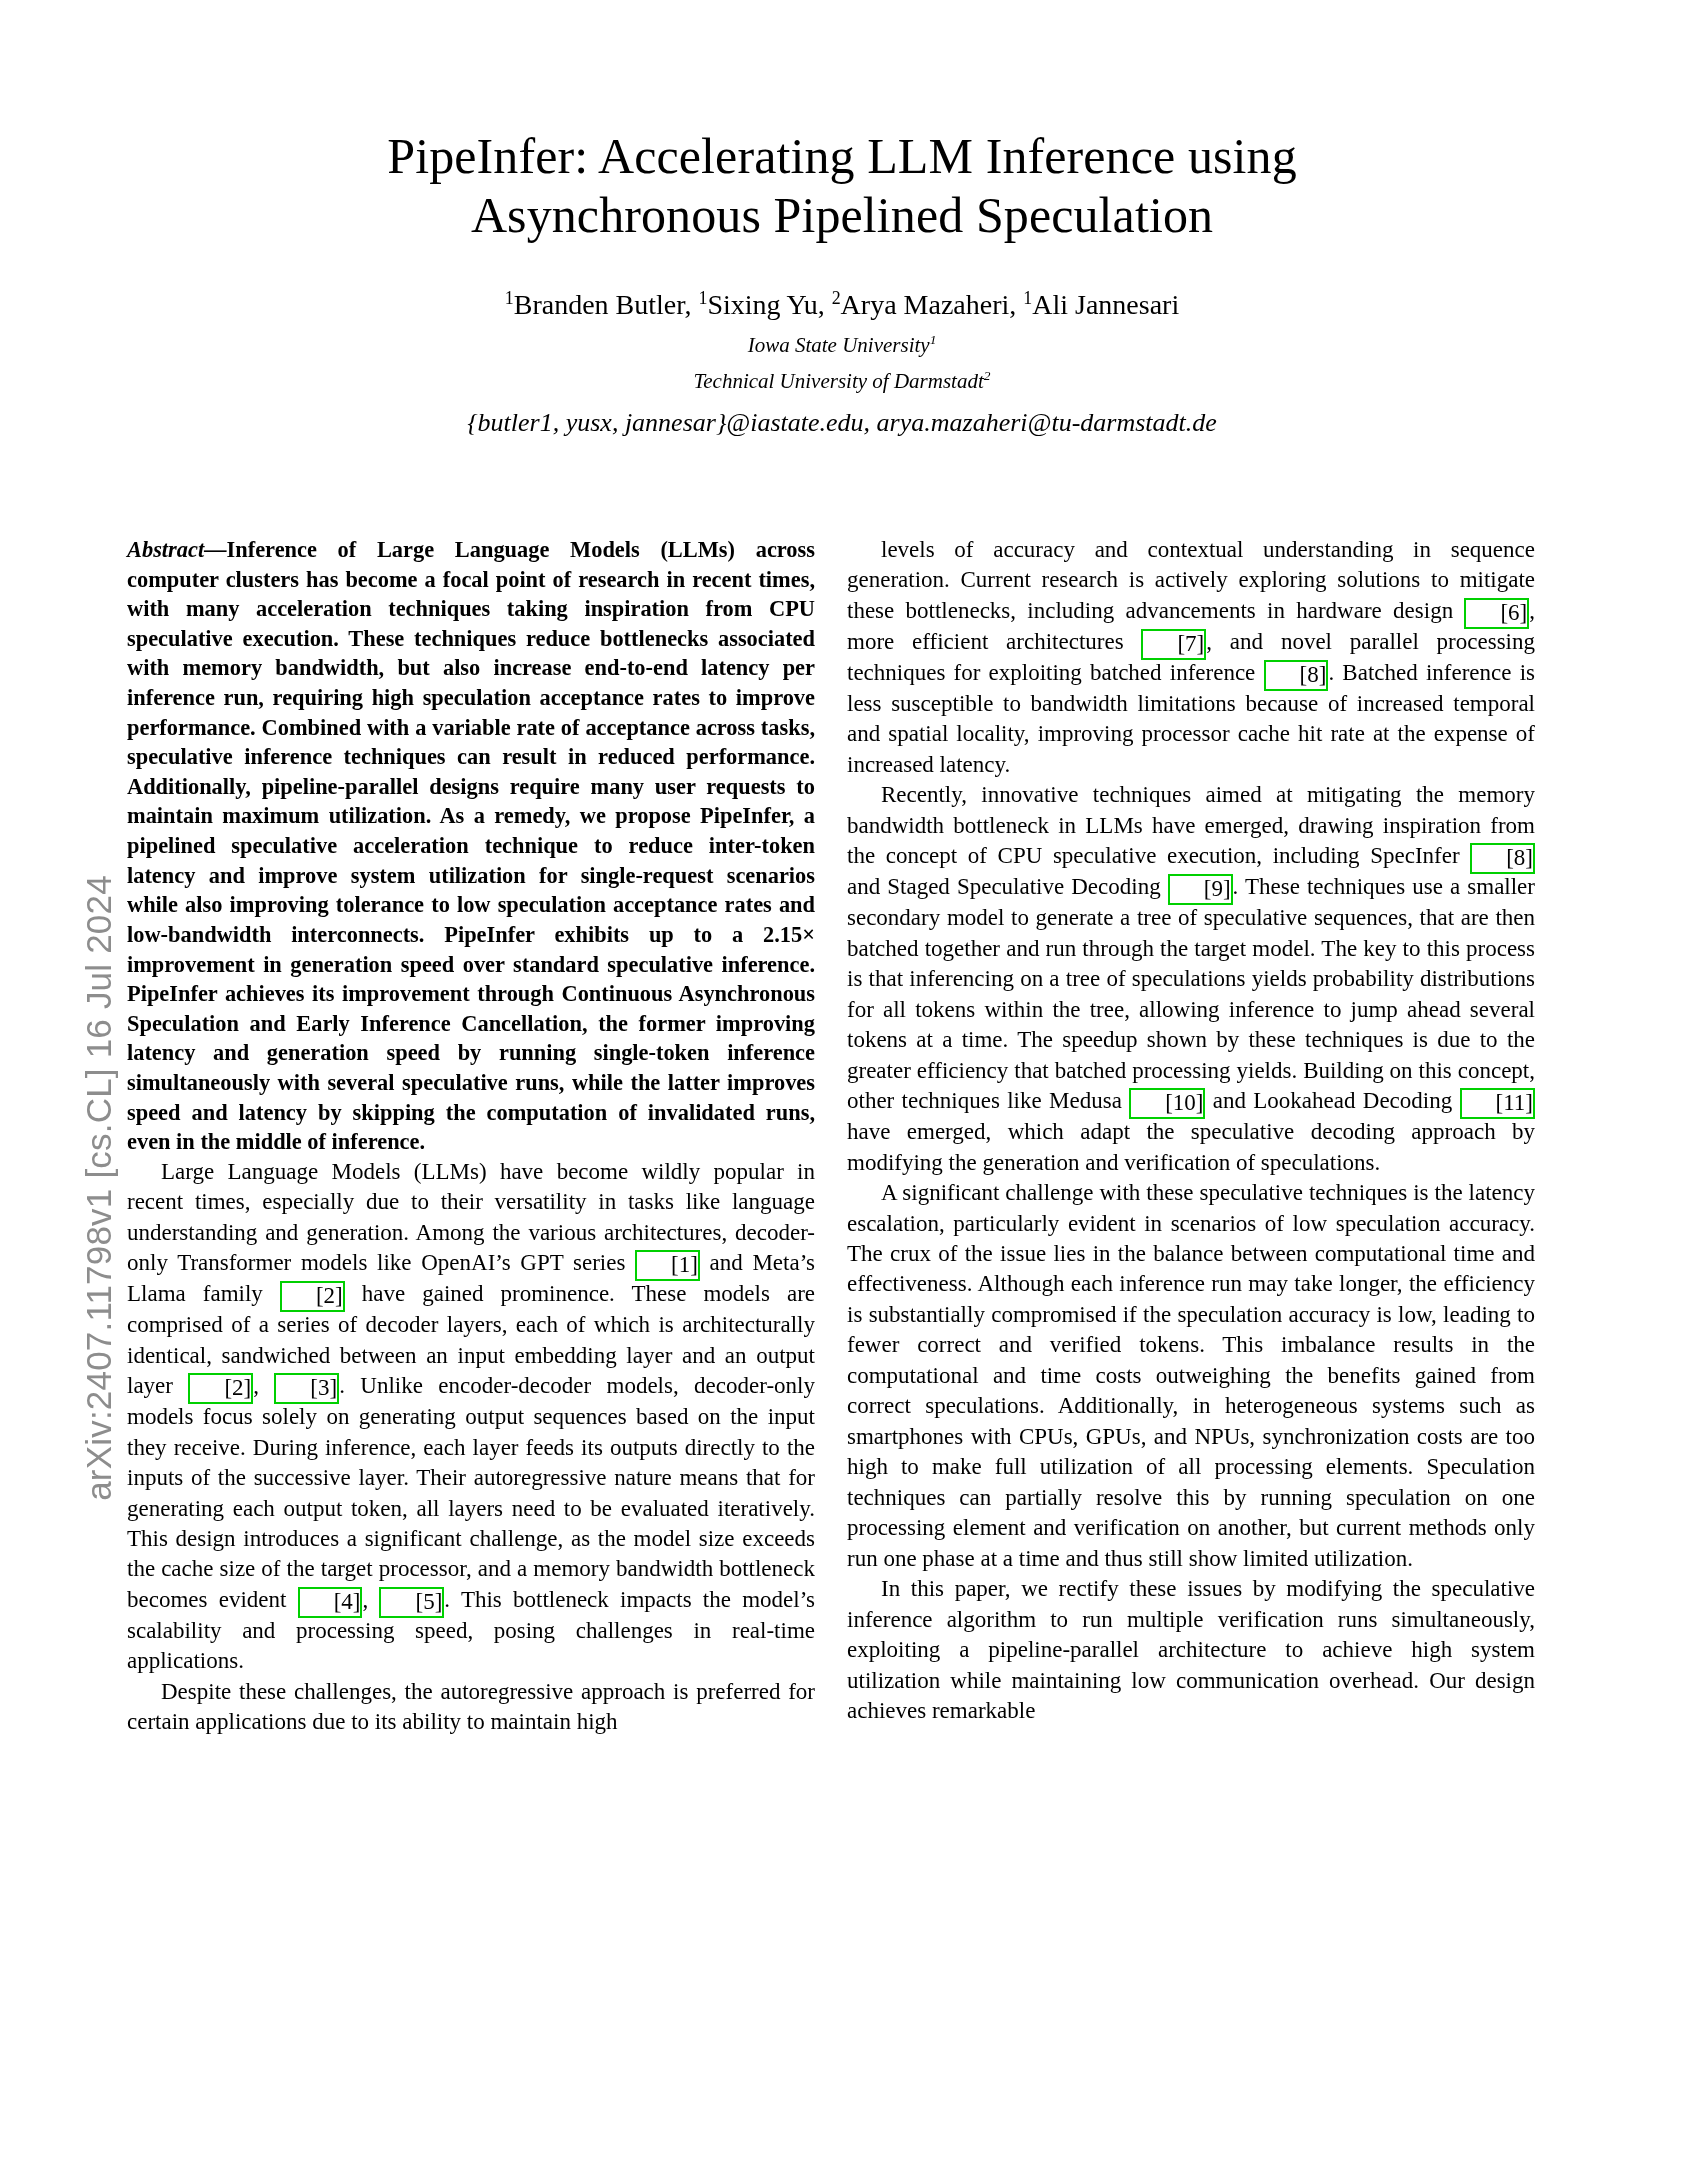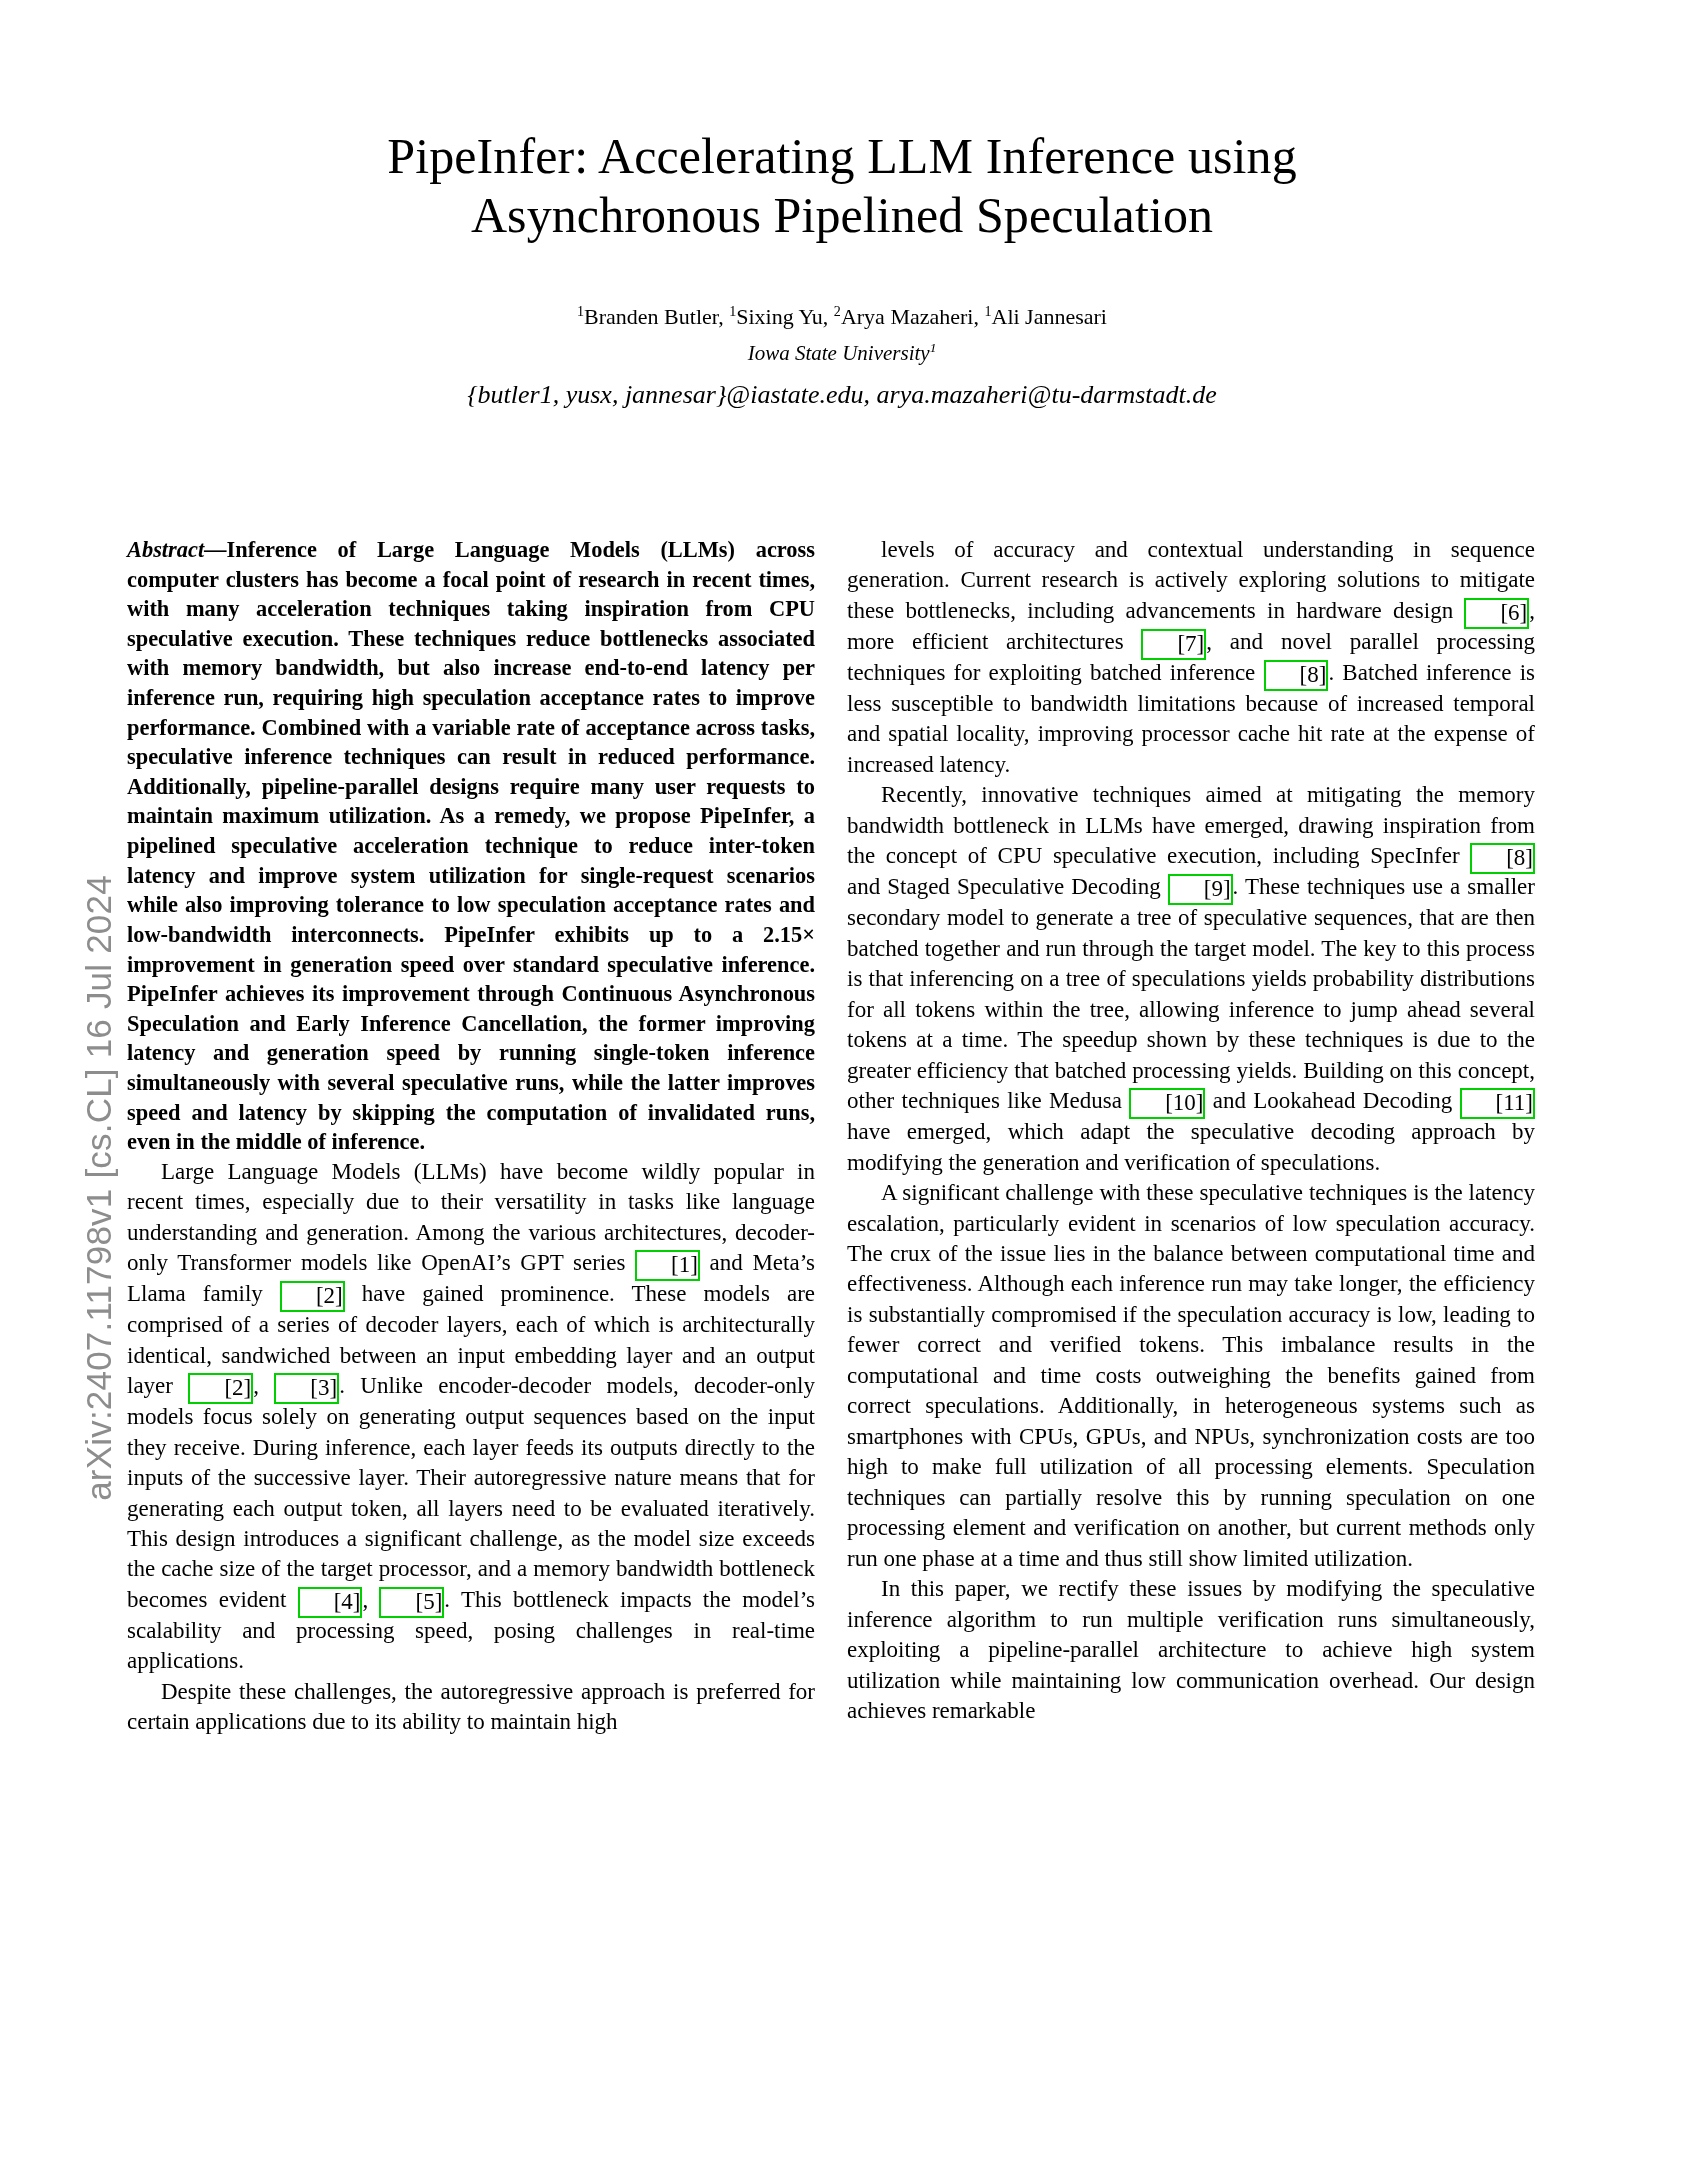--- a/index.html
+++ b/index.html
@@ -58,22 +58,22 @@
   #paper-title {
     font-size: 50px;
     line-height: 1.18;
     font-weight: normal;
     margin: 0;
     letter-spacing: 0.1px;
   }
   #paper-title .tline { display: block; }
 
   #authors-line {
-    margin-top: 57px;
-    font-size: 22px;
+    margin-top: 41px;
+    font-size: 28px;
     line-height: 1.35;
   }
   #authors-line sup { font-size: 0.64em; vertical-align: super; }
 
   .affil {
     font-style: italic;
     font-size: 21px;
     line-height: 1.38;
     margin-top: 7px;
   }
@@ -159,20 +159,21 @@
   <div id="title-block">
 
     <h1 id="paper-title">
       <span class="tline">PipeInfer: Accelerating LLM Inference using</span>
       <span class="tline">Asynchronous Pipelined Speculation</span>
     </h1>
 
     <div id="authors-line"><sup>1</sup><span>Branden Butler, </span><sup>1</sup><span>Sixing Yu, </span><sup>2</sup><span>Arya Mazaheri, </span><sup>1</sup><span>Ali Jannesari</span></div>
 
     <div class="affil"><span>Iowa State University</span><sup>1</sup></div>
+    <div class="affil"><span>Technical University of Darmstadt</span><sup>2</sup></div>
 
     <div id="emails">{butler1, yusx, jannesar}@iastate.edu, arya.mazaheri@tu-darmstadt.de</div>
   </div>
 
   <div id="columns">
 
     <div class="col">
 
       <div class="abstract-block">
         <p>

